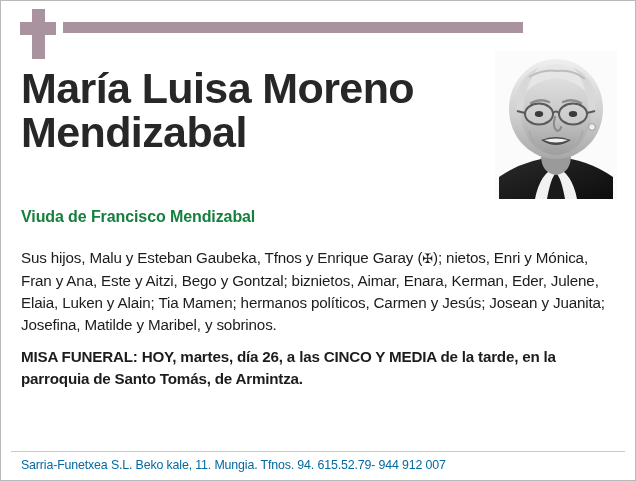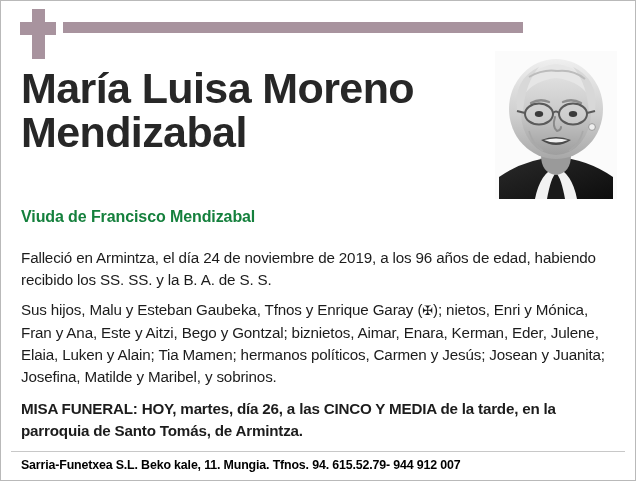--- a/index.html
+++ b/index.html
@@ -139,24 +139,23 @@
     top: 450px;
     width: 614px;
     height: 1px;
     background: #c8c8c8;
   }
   .footer-text {
     position: absolute;
     left: 20px;
     top: 457px;
     font-size: 12.4px;
-    color: #000000;
+    color: #0369a1;
     letter-spacing: -0.15px;
     white-space: nowrap;
-    font-weight: bold;
   }
 </style>
 </head>
 <body>
 
 <div id="notice">
 
   <div class="header-band">
     <div class="cross-mark">
       <div class="bar-v"></div>
@@ -232,21 +231,20 @@
   </div>
 
   <div class="deceased-name">
     <div>María Luisa Moreno</div>
     <div>Mendizabal</div>
   </div>
 
   <div class="spouse-line">Viuda de Francisco Mendizabal</div>
 
   <div class="body-block">
-    <p class="para tight">Falleció en Armintza, el día 24 de noviembre  de 2019, a los 96 años de edad, habiendo recibido los SS. SS. y la B. A. de S. S.</p>
 
     <p class="para"><span>Sus hijos, Malu y Esteban Gaubeka, Tfnos y Enrique Garay (</span><span class="cross-glyph">✠</span><span>); nietos, Enri y Mónica, Fran y Ana, Este y Aitzi, Bego y Gontzal; biznietos, Aimar, Enara, Kerman, Eder, Julene, Elaia, Luken y Alain; Tia Mamen; hermanos políticos, Carmen y Jesús; Josean y Juanita; Josefina, Matilde y Maribel, y sobrinos.</span></p>
 
     <p class="para mass">MISA FUNERAL: HOY, martes, día 26, a las CINCO Y MEDIA  de la tarde, en la parroquia de Santo Tomás, de Armintza.</p>
   </div>
 
   <div class="footer-divider"></div>
   <div class="footer-text">Sarria-Funetxea S.L. Beko kale, 11. Mungia. Tfnos. 94. 615.52.79- 944 912 007</div>
 
 </div>

